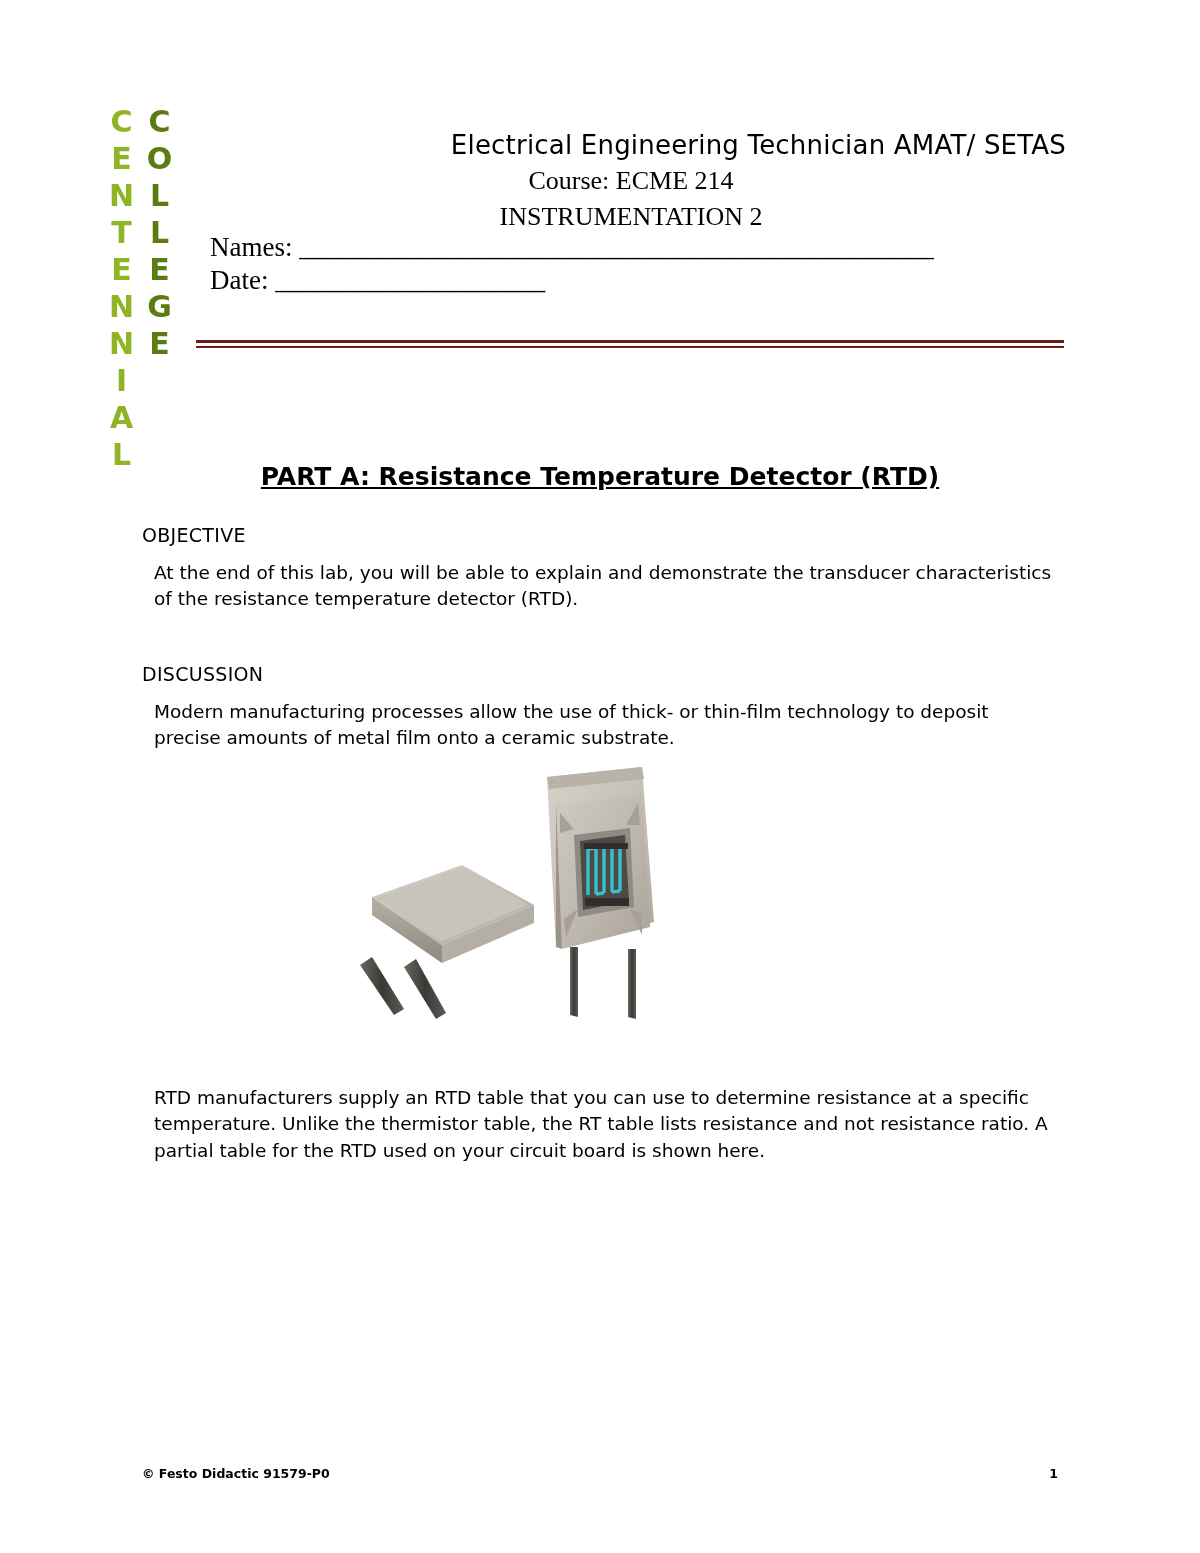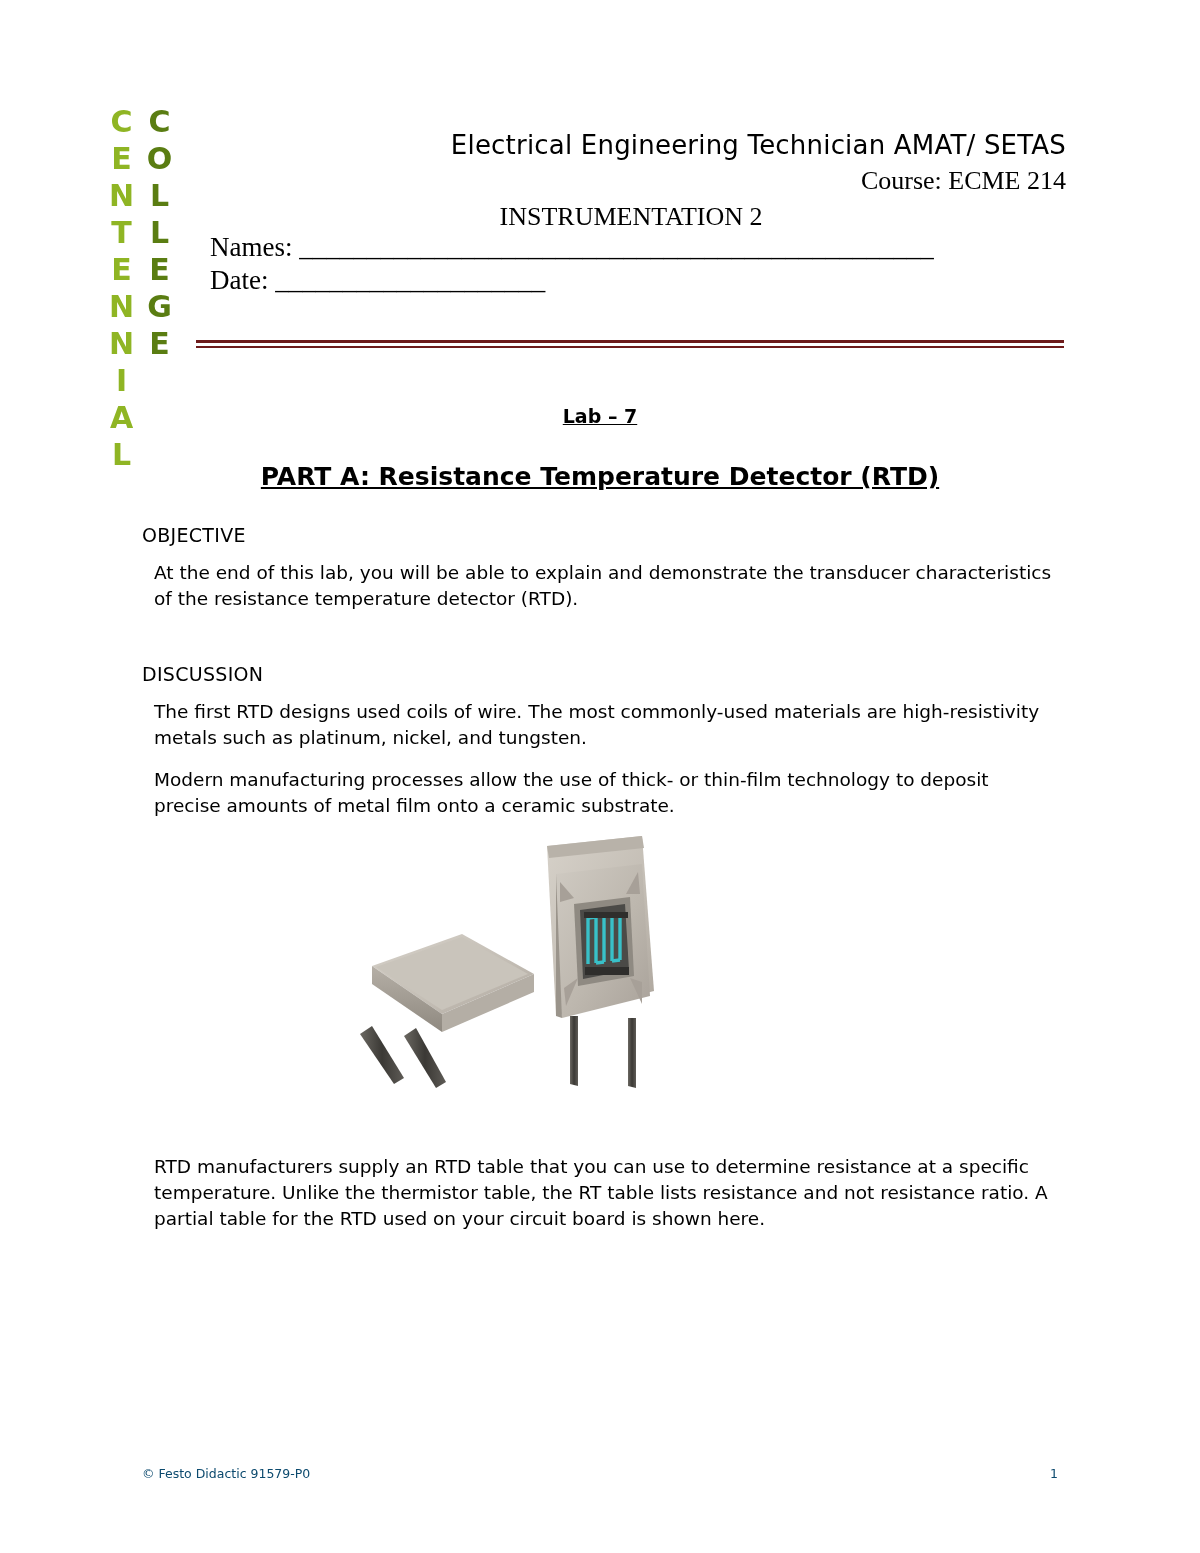--- a/index.html
+++ b/index.html
@@ -59,21 +59,21 @@
     top: 130px;
     width: 870px;
   }
   .header-line1 {
     text-align: right;
     font-family: "DejaVu Sans", sans-serif;
     font-size: 26px;
     letter-spacing: .2px;
   }
   .header-line2 {
-    text-align: right;
+    text-align: center;
     font-family: "Liberation Serif", serif;
     font-size: 26px;
     margin-top: 6px;
   }
   .header-line3 {
     text-align: center;
     font-family: "Liberation Serif", serif;
     font-size: 26px;
     margin-top: 6px;
   }
@@ -157,22 +157,22 @@
   .footer {
     position: absolute;
     left: 142px;
     right: 142px;
     bottom: 72px;
     display: flex;
     justify-content: space-between;
     align-items: flex-start;
     font-family: "DejaVu Sans", sans-serif;
     font-size: 12.5px;
-    font-weight: 400;
-    color: #0c4a6e;
+    font-weight: 700;
+    color: #000000;
   }
 </style>
 </head>
 <body>
 
 <div class="page">
 
   <div class="logo">
     <div class="logo-word logo-centennial">CENTENNIAL</div>
     <div class="logo-word logo-college">COLLEGE</div>
@@ -180,32 +180,30 @@
 
   <div class="header">
     <div class="header-line1">Electrical Engineering Technician AMAT/ SETAS</div>
     <div class="header-line2">Course: ECME 214</div>
     <div class="header-line3">INSTRUMENTATION 2</div>
     <div class="field-row">Names: _______________________________________________</div>
     <div class="field-row second">Date: ____________________</div>
   </div>
   <div class="rule"></div>
 
-  <div class="lab-title"><span>Lab – 7</span></div>
   <div class="part-title"><span>PART A: Resistance Temperature Detector (RTD)</span></div>
 
   <div class="body-col">
 
     <h2 class="section">OBJECTIVE</h2>
     <p class="para">At the end of this lab, you will be able to explain and demonstrate the transducer characteristics of the resistance temperature detector (RTD).</p>
 
     <div class="gap-lg"></div>
 
     <h2 class="section">DISCUSSION</h2>
-    <p class="para">The first RTD designs used coils of wire. The most commonly-used materials are high-resistivity metals such as platinum, nickel, and tungsten.</p>
     <p class="para">Modern manufacturing processes allow the use of thick- or thin-film technology to deposit precise amounts of metal film onto a ceramic substrate.</p>
 
     <div class="figure">
       <svg class="rtd-svg" width="500" height="300" viewBox="0 0 500 300">
         <defs>
           <linearGradient id="gBody" x1="0" y1="0" x2="1" y2="1">
             <stop offset="0%" stop-color="#cfcac2"></stop>
             <stop offset="55%" stop-color="#bdb7ae"></stop>
             <stop offset="100%" stop-color="#a9a29a"></stop>
           </linearGradient>

